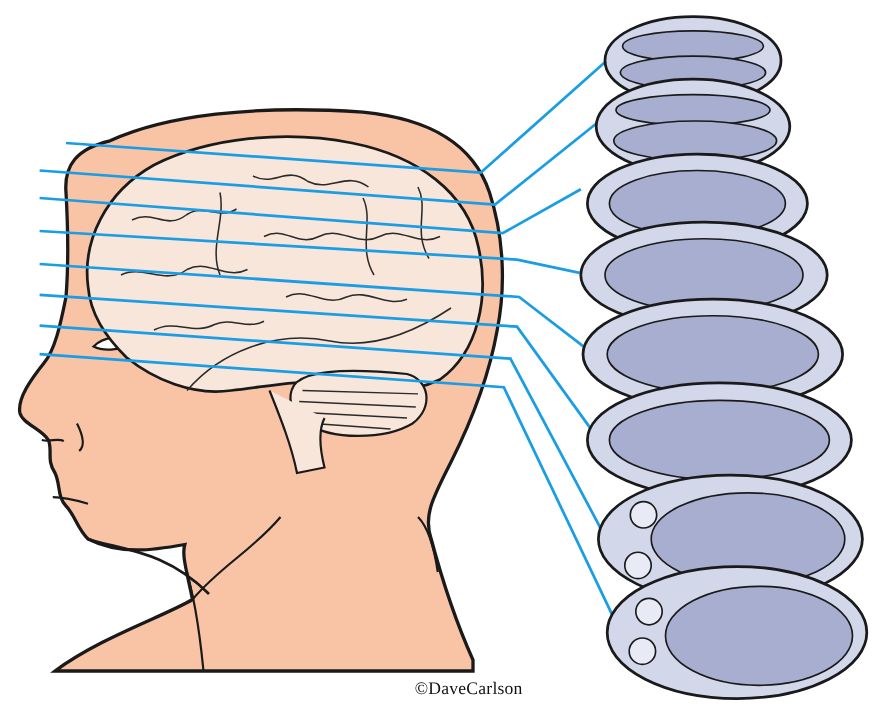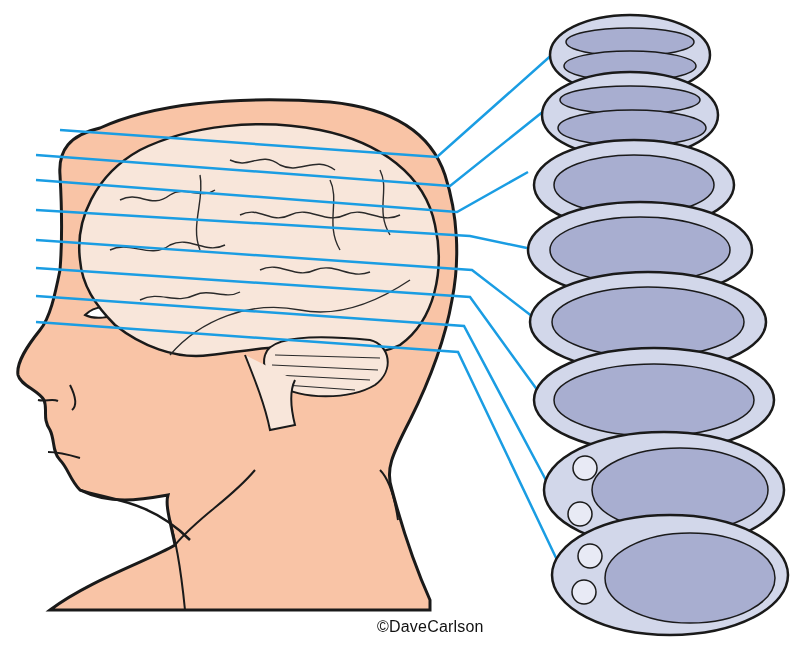--- a/index.html
+++ b/index.html
@@ -1,20 +1,20 @@
 <!DOCTYPE html>
 <html><head>
   <meta charset="utf-8">
   <style>
     html, body { margin: 0; padding: 0; background: #ffffff; }
     body { width: 800px; height: 646px; overflow: hidden; position: relative; font-family: "Liberation Sans", sans-serif; }
     #illustration { position: absolute; left: 0; top: 0; width: 800px; height: 646px; }
     .credit {
       position: absolute; left: 377px; top: 618px;
-      font-family: Liberation Sans, sans-serif; font-size: 16px; color: #111;
+      font-family: Liberation Serif, serif; font-size: 16px; color: #111;
       letter-spacing: 0.2px;
     }
   </style>
 </head>
 <body>
 
 <svg id="illustration" viewBox="0 0 800 646" xmlns="http://www.w3.org/2000/svg">
 
   <g>
     <path d="M60,175 C58,150 70,135 100,128 C150,105 230,95 330,102 C390,108 430,130 445,175 C458,215 460,260 452,300 C445,340 430,380 410,420 C392,455 385,470 392,490 C400,520 412,560 430,600 L430,610 L50,610 C90,580 150,560 175,545 C170,520 165,505 168,495 C140,500 110,505 80,490 C70,480 68,468 60,460 C52,452 55,440 50,430 C42,418 48,410 44,400 C38,390 20,385 18,375 C16,362 28,345 40,330 C50,318 55,295 60,270 C62,245 62,210 60,175 Z" fill="#f9c4a6" stroke="#1a1a1a" stroke-width="3"></path>

